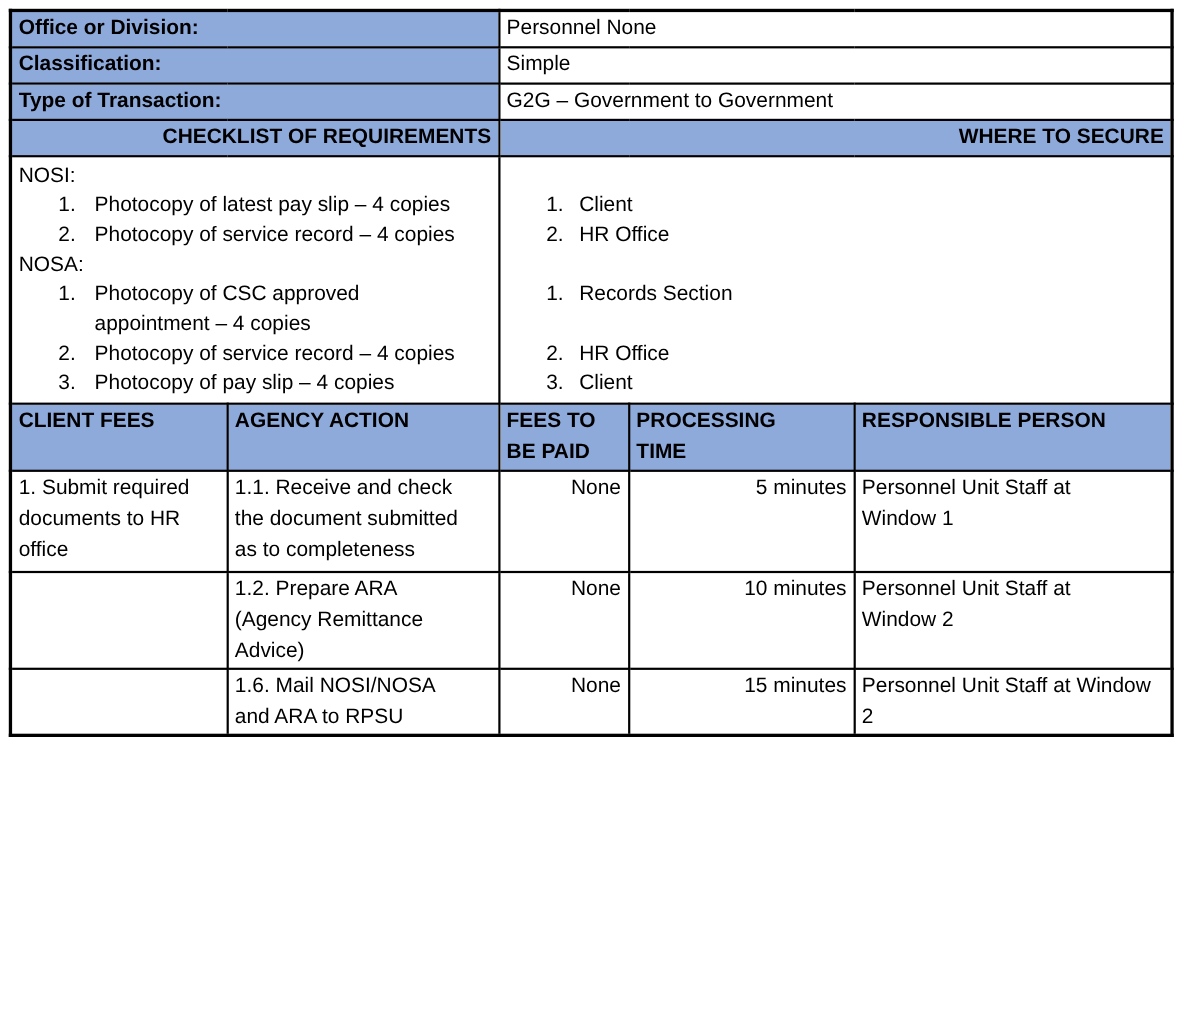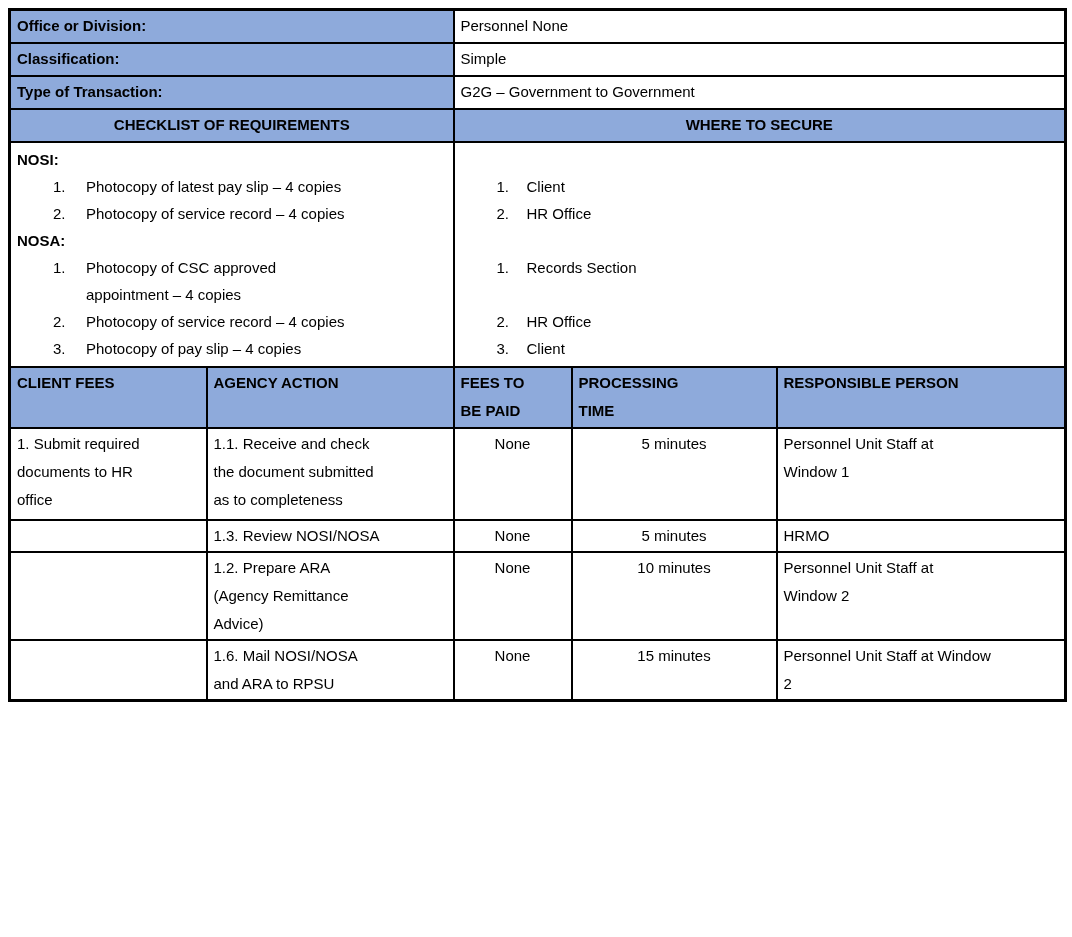--- a/index.html
+++ b/index.html
@@ -19,33 +19,33 @@
   table.svc {
     border-collapse: collapse;
     table-layout: fixed;
     width: 1056px;
     border: 3px solid #000;
   }
   td {
     border: 2px solid #000;
     vertical-align: top;
     padding: 1px 6px;
-    font-size: 15px;
+    font-size: 19px;
     line-height: 28px;
     overflow: hidden;
     word-wrap: break-word;
   }
   .blue { background: #8EAADB; font-weight: bold; }
-  .center { text-align: center; }
+  .center { text-align: right; }
   .pre { white-space: pre-line; }
 
   
   .cl-cell { padding-top: 3px; }
   .cl-line { line-height: 27px; min-height: 27px; }
-  .cl-head { font-weight: bold; }
+  .cl-head { font-weight: normal; }
   .cl-item { display: flex; padding-left: 36px; }
   .cl-item .num { flex: 0 0 33px; }
   .secure .cl-item .num { flex: 0 0 30px; }
 
   
   .rh29  > td { height: 29px; }
   .rh101 > td { height: 101px; }
   .rh219 > td { height: 219px; }
   .rh57  > td { height: 57px; }
   .rh88  > td { height: 88px; }
@@ -157,27 +157,20 @@
 documents to HR
 office</td>
       <td class="pre">1.1. Receive and check
 the document submitted
 as to completeness</td>
       <td class="center">None</td>
       <td class="center">5 minutes</td>
       <td class="pre">Personnel Unit Staff at
 Window 1</td>
     </tr>
-    <tr class="rh28">
-      <td class="pre"></td>
-      <td class="pre">1.3. Review NOSI/NOSA</td>
-      <td class="center">None</td>
-      <td class="center">5 minutes</td>
-      <td class="pre">HRMO</td>
-    </tr>
     <tr class="rh84">
       <td class="pre"></td>
       <td class="pre">1.2. Prepare ARA
 (Agency Remittance
 Advice)</td>
       <td class="center">None</td>
       <td class="center">10 minutes</td>
       <td class="pre">Personnel Unit Staff  at
 Window 2</td>
     </tr>

